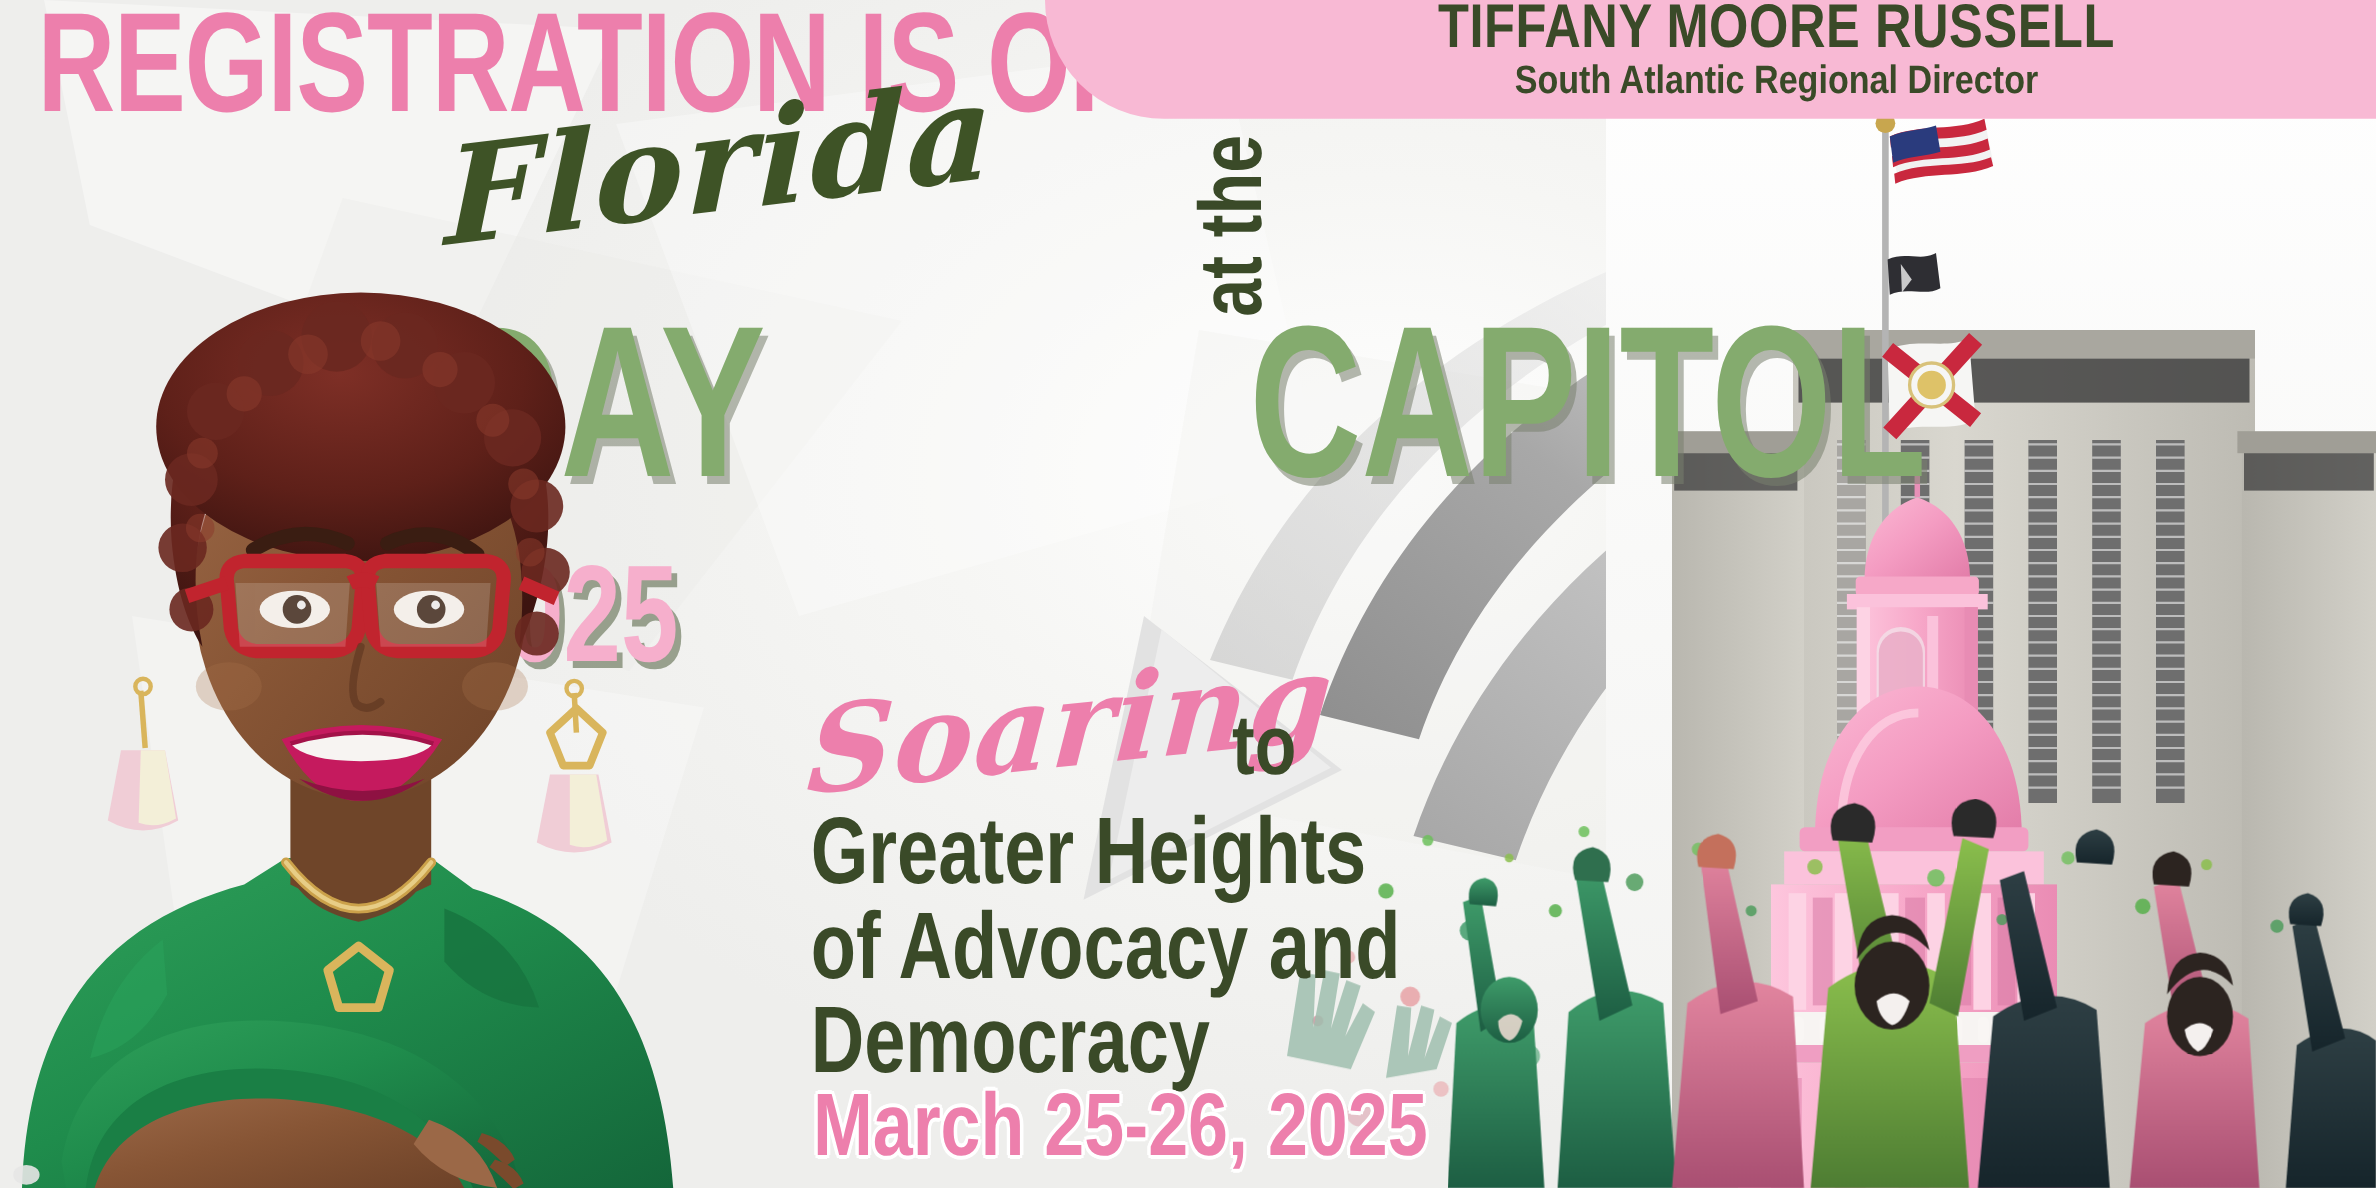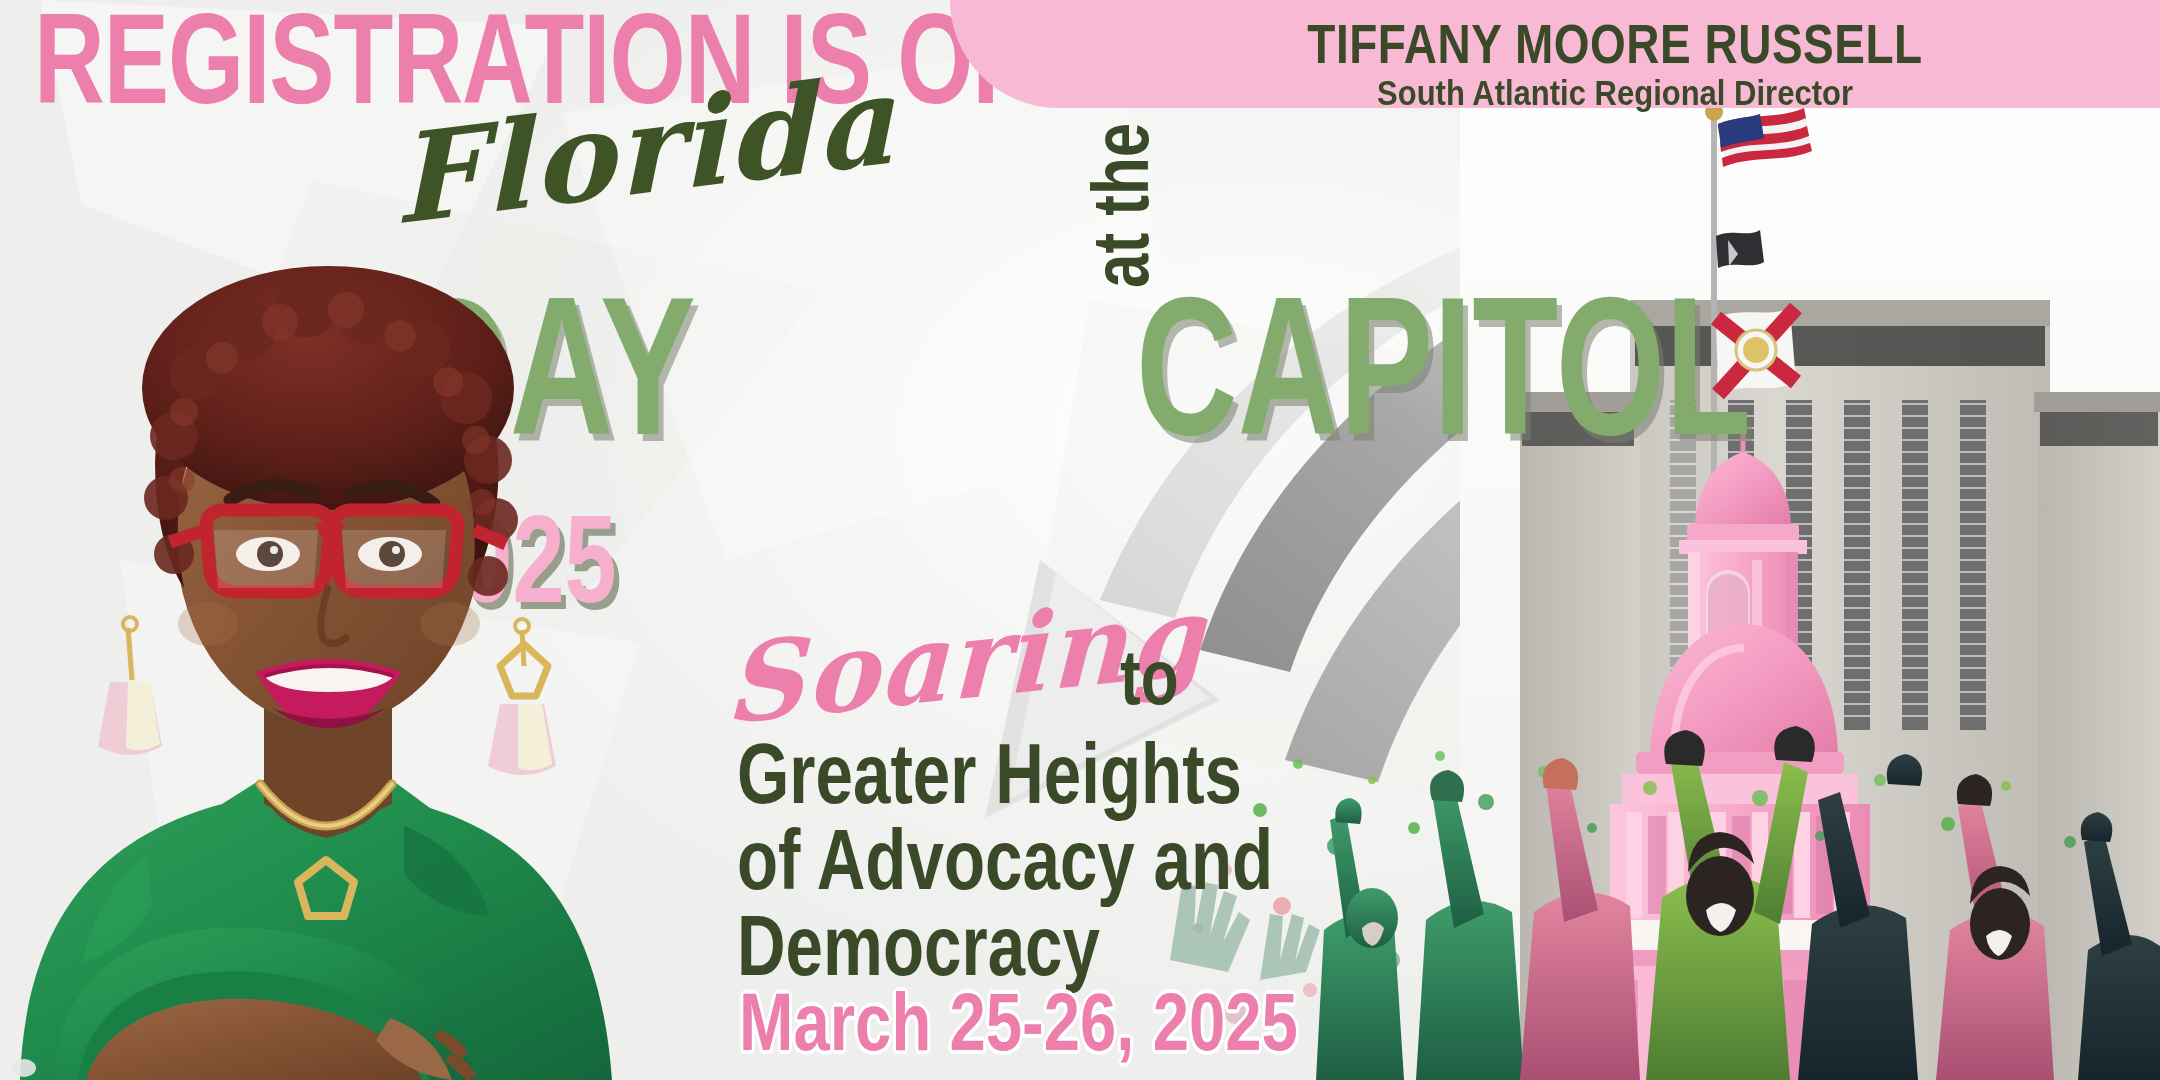--- a/index.html
+++ b/index.html
@@ -42,21 +42,21 @@
     transform:scaleX(1.02) scaleY(1.34); transform-origin:left top;
     white-space:nowrap;
   }
 
   
   .badge {
     position:absolute; right:0; top:0; z-index:60;
     width:1210px; height:108px;
     background:#F8B9D4;
     border-bottom-left-radius:108px; border-top-left-radius:0;
-    display:flex; flex-direction:column; align-items:center; justify-content:flex-end;
+    display:flex; flex-direction:column; align-items:center; justify-content:flex-start;
     padding-left:120px;
   }
   .badge-name {
     font-family:"Liberation Sans Narrow","Liberation Sans",sans-serif;
     font-weight:700; font-size:46px; letter-spacing:.5px;
     color:#3A4A28; transform:scaleY(1.22); line-height:1; white-space:nowrap;
   }
   .badge-role {
     margin-top:11px;
     font-family:"Liberation Sans Narrow","Liberation Sans",sans-serif;

